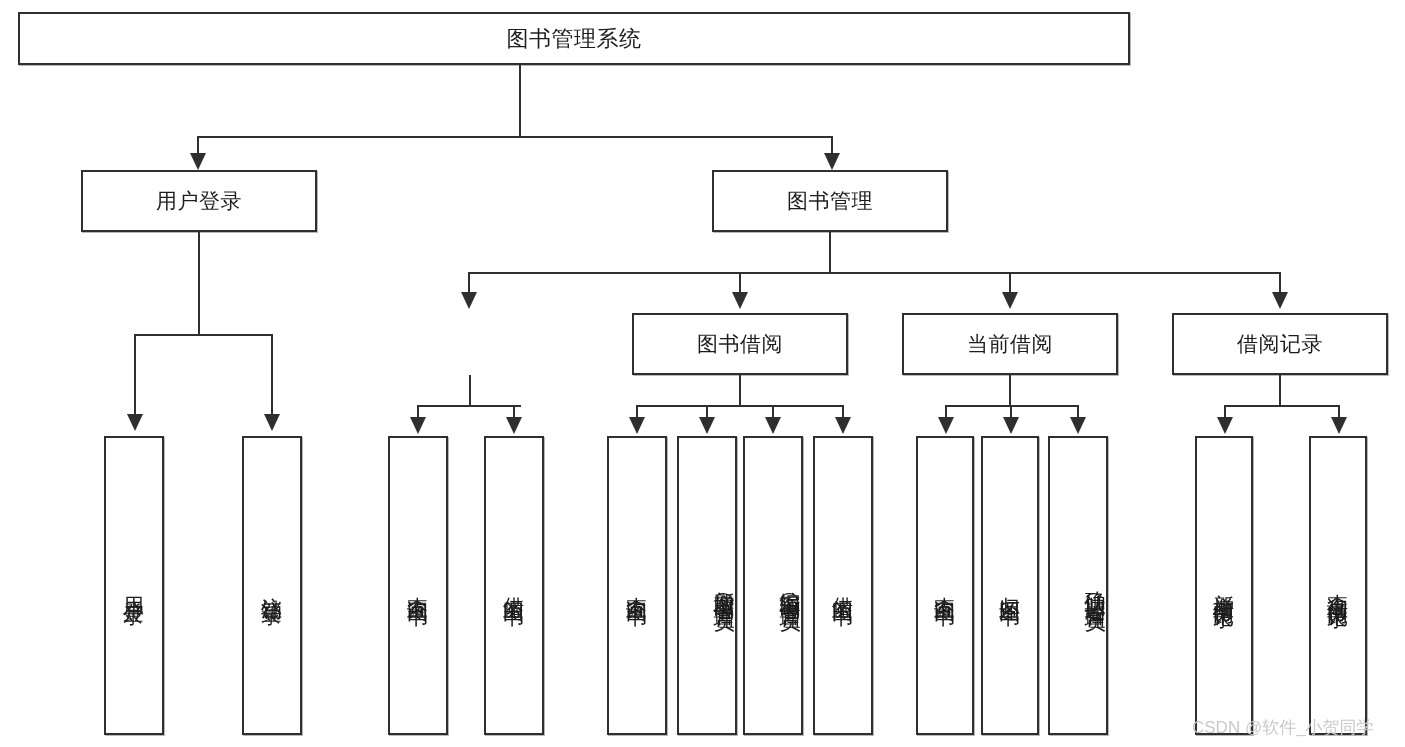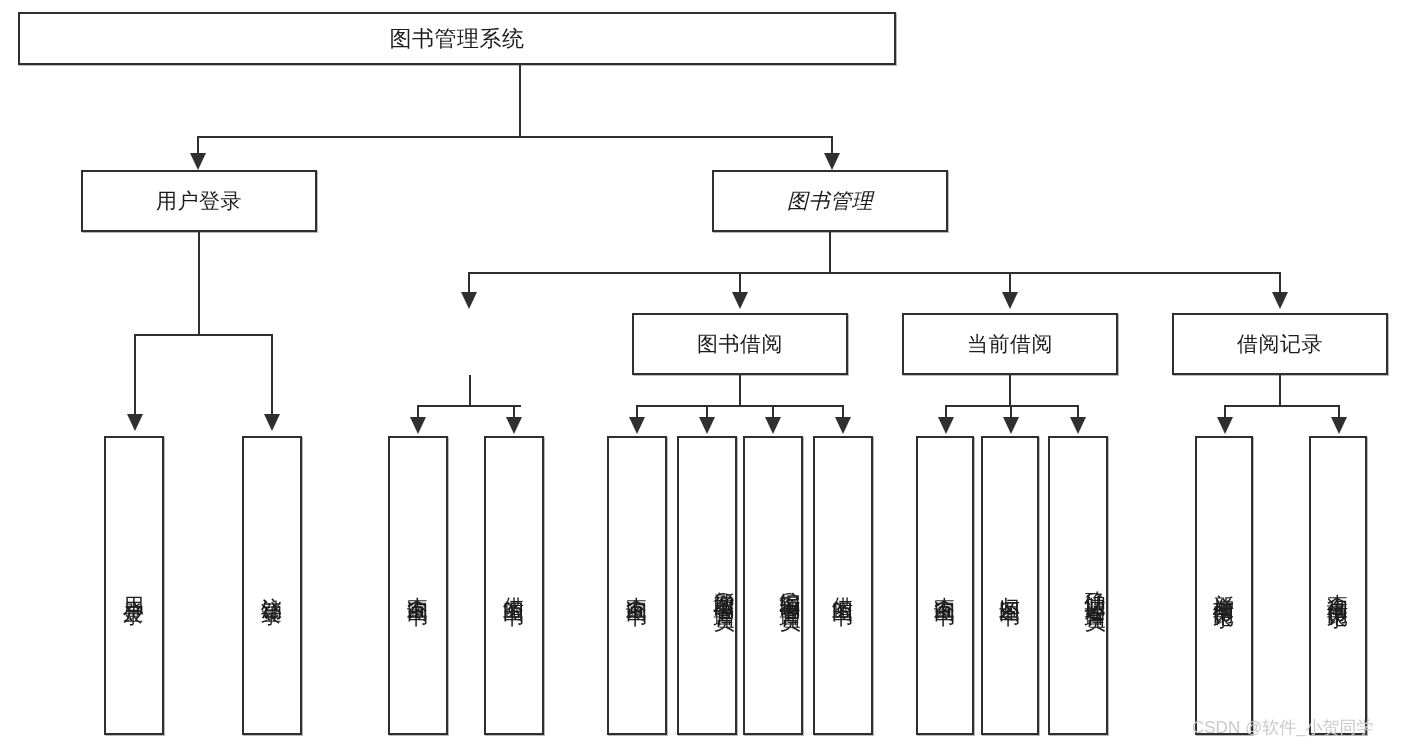--- a/index.html
+++ b/index.html
@@ -77,38 +77,38 @@
     font-size: 17px;
     white-space: nowrap;
     pointer-events: none;
   }
 </style>
 </head>
 <body>
 
 <div id="canvas">
 
-  <div class="node horiz root" style="left:18px; top:12px; width:878px; height:53px;font-family:Liberation Serif, serif;">
+  <div class="node horiz root" style="left:18px; top:12px; width:1112px; height:53px;font-family:Liberation Serif, serif;">
     <span class="label">图书管理系统</span>
   </div>
 
   <div class="conn vline" style="left:519px; top:65px; width:2px; height:73px;"></div>
 
   <div class="conn hline" style="left:197px; top:136px; width:636px; height:2px;"></div>
 
   <div class="conn vline" style="left:197px; top:136px; width:2px; height:20px;"></div>
   <div class="arrow" style="left:190px; top:153px;"></div>
   <div class="conn vline" style="left:831px; top:136px; width:2px; height:20px;"></div>
   <div class="arrow" style="left:824px; top:153px;"></div>
 
   <div class="node horiz" style="left:81px; top:170px; width:236px; height:62px;">
     <span class="label">用户登录</span>
   </div>
 
-  <div class="node horiz" style="left:712px; top:170px; width:236px; height:62px;font-style:italic;">
+  <div class="node horiz" style="left:712px; top:170px; width:236px; height:62px;">
     <span class="label">图书管理</span>
   </div>
 
   <div class="conn vline" style="left:198px; top:232px; width:2px; height:104px;"></div>
   <div class="conn hline" style="left:134px; top:334px; width:138px; height:2px;"></div>
   <div class="conn vline" style="left:134px; top:334px; width:2px; height:82px;"></div>
   <div class="arrow" style="left:127px; top:414px;"></div>
   <div class="conn vline" style="left:271px; top:334px; width:2px; height:82px;"></div>
   <div class="arrow" style="left:264px; top:414px;"></div>
 

